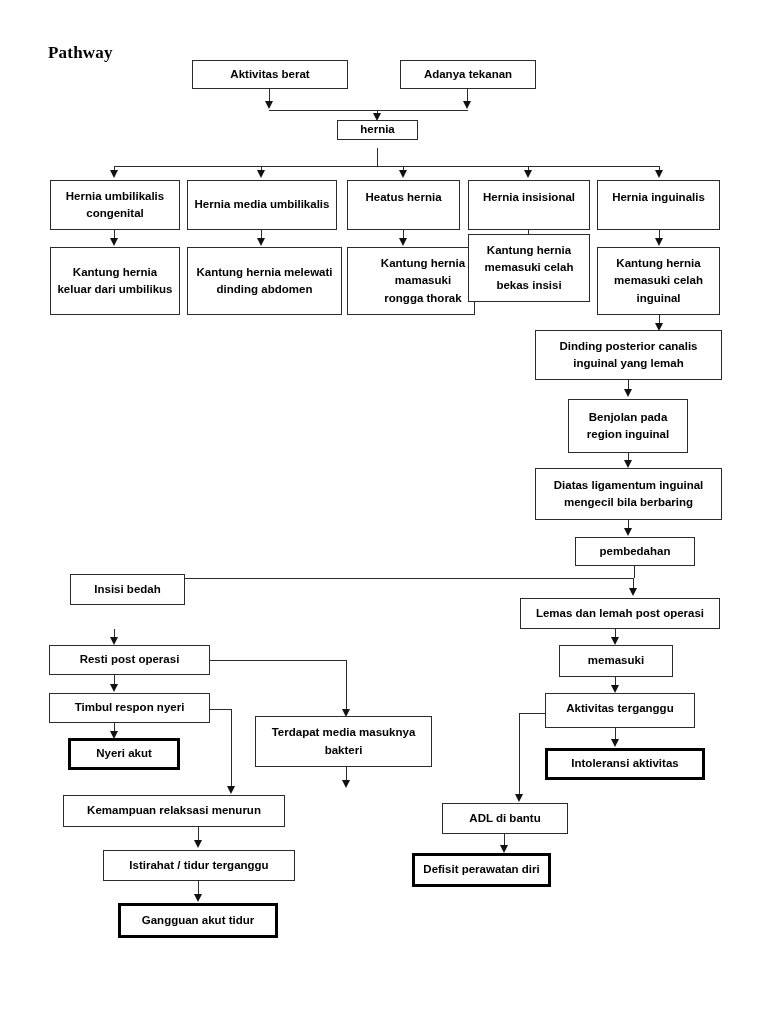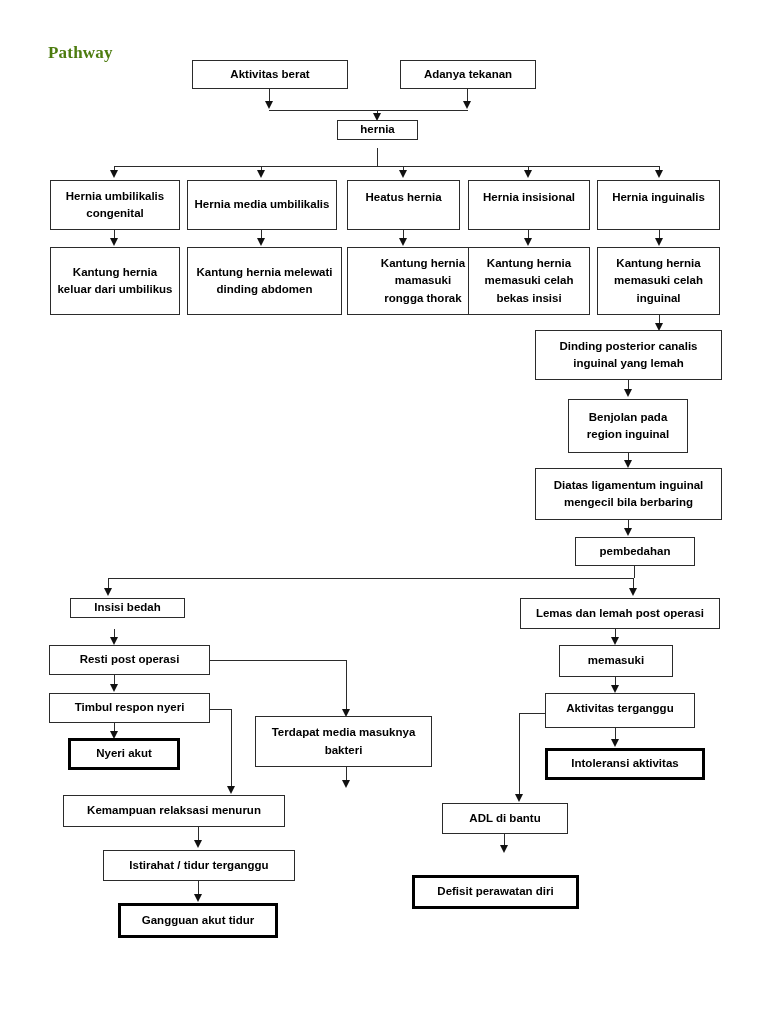--- a/index.html
+++ b/index.html
@@ -18,21 +18,21 @@
     height: 1024px;
     background: #ffffff;
     overflow: hidden;
   }
   .title {
     position: absolute;
     font-family: "Liberation Serif", serif;
     font-weight: bold;
     font-size: 17px;
     letter-spacing: 0.2px;
-    color: #4d7c0f;
+    color: #000000;
     white-space: nowrap;
   }
   .node {
     position: absolute;
     box-sizing: border-box;
     background: #ffffff;
     border: 1.3px solid #2b2b2b;
     display: flex;
     align-items: center;
     justify-content: center;
@@ -139,21 +139,21 @@
 
   <div class="node" style="left:50px; top:247px; width:130px; height:68px;">
     <span class="txt">Kantung hernia keluar dari umbilikus</span>
   </div>
   <div class="node" style="left:187px; top:247px; width:155px; height:68px;">
     <span class="txt">Kantung hernia melewati dinding abdomen</span>
   </div>
   <div class="node" style="left:347px; top:247px; width:128px; height:68px;padding-left:28px;">
     <span class="txt">Kantung hernia mamasuki rongga thorak</span>
   </div>
-  <div class="node" style="left:468px; top:247px; width:122px; height:68px;">
+  <div class="node" style="left:468px; top:234px; width:122px; height:68px;">
     <span class="txt">Kantung hernia memasuki  celah bekas insisi</span>
   </div>
   <div class="node" style="left:597px; top:247px; width:123px; height:68px;">
     <span class="txt">Kantung hernia memasuki celah inguinal</span>
   </div>
 
   <div class="vline" style="left:659px; top:315px; height:11px;"></div>
   <div class="arrow" style="left:655px; top:323px;"></div>
 
   <div class="node" style="left:535px; top:330px; width:187px; height:50px;">
@@ -178,21 +178,21 @@
     <span class="txt">pembedahan</span>
   </div>
 
   <div class="vline" style="left:634px; top:566px; height:12px;"></div>
   <div class="hline" style="left:108px; top:578px; width:526px;"></div>
   <div class="vline" style="left:108px; top:578px; height:12px;"></div>
   <div class="arrow" style="left:104px; top:588px;"></div>
   <div class="vline" style="left:633px; top:578px; height:12px;"></div>
   <div class="arrow" style="left:629px; top:588px;"></div>
 
-  <div class="node" style="left:70px; top:598px; width:115px; height:20px;">
+  <div class="node" style="left:70px; top:574px; width:115px; height:31px;">
     <span class="txt">Insisi bedah</span>
   </div>
   <div class="vline" style="left:114px; top:629px; height:9px;"></div>
   <div class="arrow" style="left:110px; top:637px;"></div>
 
   <div class="node" style="left:49px; top:645px; width:161px; height:30px;">
     <span class="txt">Resti post operasi</span>
   </div>
   <div class="vline" style="left:114px; top:675px; height:10px;"></div>
   <div class="arrow" style="left:110px; top:684px;"></div>
@@ -263,17 +263,17 @@
   <div class="node thick" style="left:545px; top:748px; width:160px; height:32px;">
     <span class="txt">Intoleransi aktivitas</span>
   </div>
 
   <div class="node" style="left:442px; top:803px; width:126px; height:31px;">
     <span class="txt">ADL di bantu</span>
   </div>
   <div class="vline" style="left:504px; top:834px; height:12px;"></div>
   <div class="arrow" style="left:500px; top:845px;"></div>
 
-  <div class="node thick" style="left:412px; top:853px; width:167px; height:34px;margin-top:22px;">
+  <div class="node thick" style="left:412px; top:853px; width:139px; height:34px;">
     <span class="txt">Defisit perawatan diri</span>
   </div>
 
 </div>
 
 </body></html>

